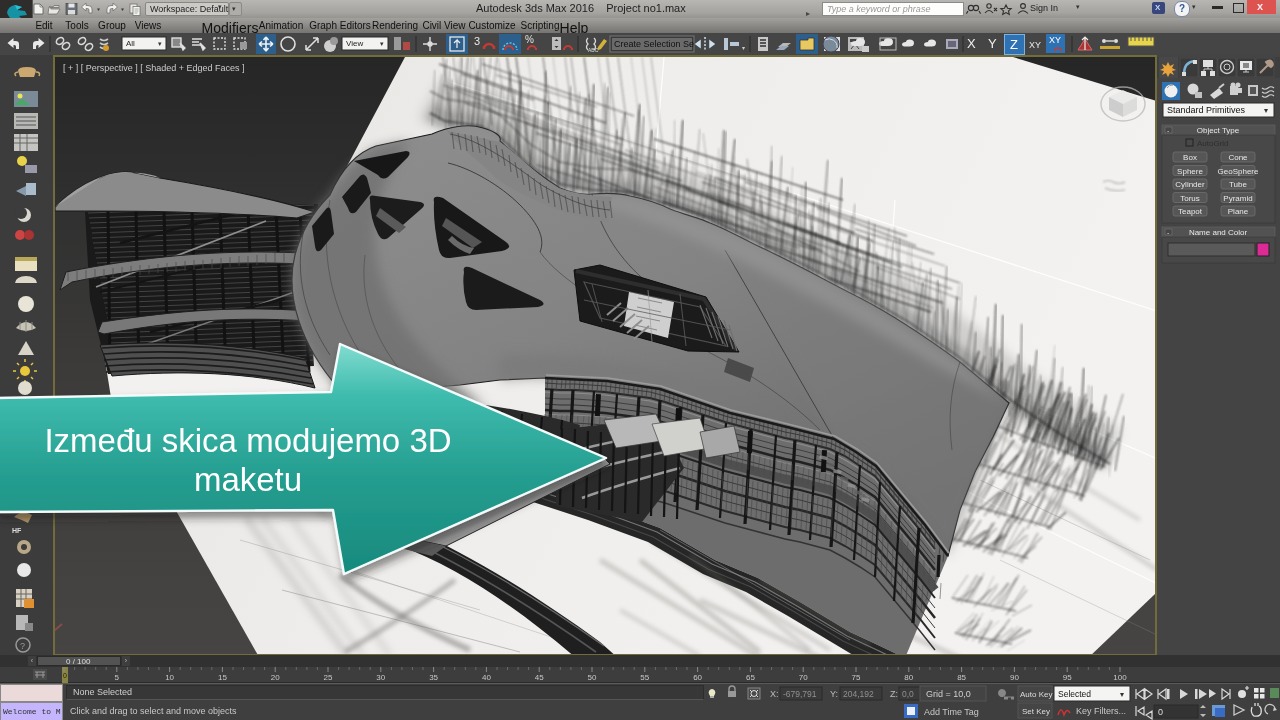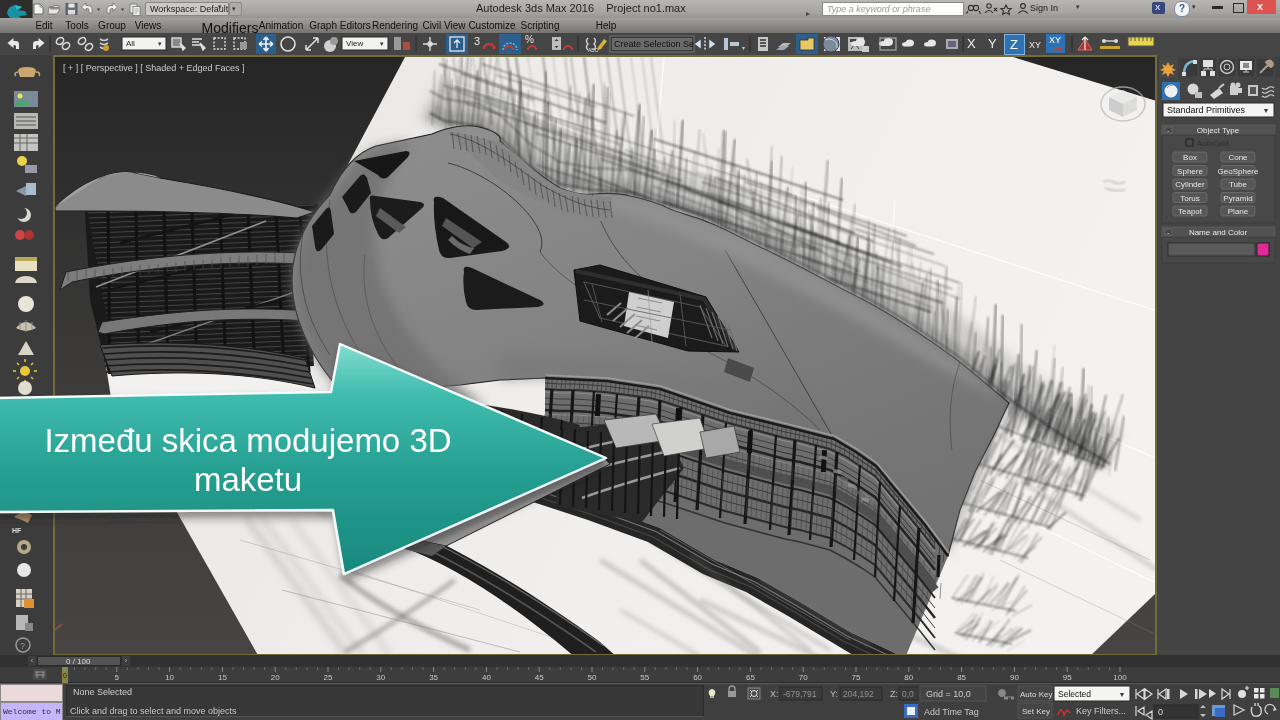--- a/index.html
+++ b/index.html
@@ -87,21 +87,21 @@
     <div class="tx" style="left:112px;top:2px;font-size:10px;color:#101010;transform:translateX(-50%);">Group</div>
     <div class="tx" style="left:148px;top:2px;font-size:10px;color:#101010;transform:translateX(-50%);">Views</div>
     <div class="tx" style="left:184px;top:15px;font-size:12px;color:#101010;transform:translateX(-50%);">Create</div>
     <div class="tx" style="left:230px;top:2px;font-size:14px;color:#101010;transform:translateX(-50%);">Modifiers</div>
     <div class="tx" style="left:281px;top:2px;font-size:10px;color:#101010;transform:translateX(-50%);">Animation</div>
     <div class="tx" style="left:340px;top:2px;font-size:10px;color:#101010;transform:translateX(-50%);">Graph Editors</div>
     <div class="tx" style="left:395px;top:2px;font-size:10px;color:#101010;transform:translateX(-50%);">Rendering</div>
     <div class="tx" style="left:444px;top:2px;font-size:10px;color:#101010;transform:translateX(-50%);">Civil View</div>
     <div class="tx" style="left:492px;top:2px;font-size:10px;color:#101010;transform:translateX(-50%);">Customize</div>
     <div class="tx" style="left:540px;top:2px;font-size:10px;color:#101010;transform:translateX(-50%);">Scripting</div>
-    <div class="tx" style="left:606px;top:2px;font-size:10px;color:#101010;transform:translateX(-50%);">Help</div>
+    <div class="tx" style="left:574px;top:2px;font-size:14px;color:#101010;transform:translateX(-50%);">Help</div>
 </div>
 
 <div class="abs" id="toolbar" style="left:0;top:33px;width:1280px;height:22px;background:#454545;border-bottom:1px solid #2e2e2e;"></div>
 <svg class="abs" style="left:0;top:33px;" width="1280" height="22">
 
   <g fill="#e8e8e8">
     <path d="M19,16 v-5 q0,-3 -3.5,-3 h-2 v-3 l-6,5 6,5 v-3 h1 q1.5,0 1.5,1.5 v2.5 z"></path>
     <path d="M33,16 v-5 q0,-3 3.5,-3 h2 v-3 l6,5 -6,5 v-3 h-1 q-1.5,0 -1.5,1.5 v2.5 z"></path>
   </g>
   <line x1="50" y1="3" x2="50" y2="19" stroke="#2a2a2a"></line>
@@ -1603,21 +1603,21 @@
     <line x1="1120.0" x2="1120.0" y1="0" y2="5" stroke="#8a8a8a" stroke-width="1"></line>
     <text x="1120.0" y="13" font-size="8" fill="#c8c8c8" text-anchor="middle">100</text>
   <text x="63" y="11" font-size="7" fill="#222">0</text>
 </svg>
 
 <div class="abs" id="sbar" style="left:0;top:683px;width:1280px;height:37px;background:#3f3f3f;border-top:1px solid #5a5a5a;box-sizing:border-box;"></div>
 <div class="abs" style="left:0;top:684px;width:63px;height:18px;background:#ecd9d9;border:1px solid #888;box-sizing:border-box;"></div>
 <div class="abs" style="left:0;top:702px;width:63px;height:34px;background:#c4b5fd;border:1px solid #888;box-sizing:border-box;">
   <div class="tx" style="left:2px;top:4px;font-size:8px;color:#333;font-family:'Liberation Mono',monospace;">Welcome to M</div>
 </div>
-<div class="abs" style="left:66px;top:685px;width:638px;height:32px;background:#373737;border:1px solid #2c2c2c;border-bottom-color:#555;box-sizing:border-box;">
+<div class="abs" style="left:66px;top:685px;width:638px;height:15px;background:#373737;border:1px solid #2c2c2c;border-bottom-color:#555;box-sizing:border-box;">
   <div class="tx" style="left:6px;top:1px;font-size:9px;color:#cfcfcf;">None Selected</div>
 </div>
 <div class="tx" style="left:70px;top:706px;font-size:9px;color:#c8c8c8;">Click and drag to select and move objects</div>
 <svg class="abs" style="left:704px;top:683px" width="310" height="37">
   <path d="M8,6 a3.5,3.5 0 0 1 3,5 l-1,2 h-4 l-1,-2 a3.5,3.5 0 0 1 3,-5" fill="#e8e8c8"></path>
     <rect x="6" y="13" width="4" height="2" fill="#aaa"></rect>
   <rect x="24" y="8" width="8" height="6" fill="#999"></rect>
     <path d="M25,8 v-2 a3,3 0 0 1 6,0 v2" stroke="#999" fill="none" stroke-width="1.4"></path>
   <rect x="44" y="5" width="12" height="11" fill="#4a4a4a" stroke="#888"></rect>
     <circle cx="50" cy="10.5" r="3" fill="none" stroke="#ddd"></circle>

